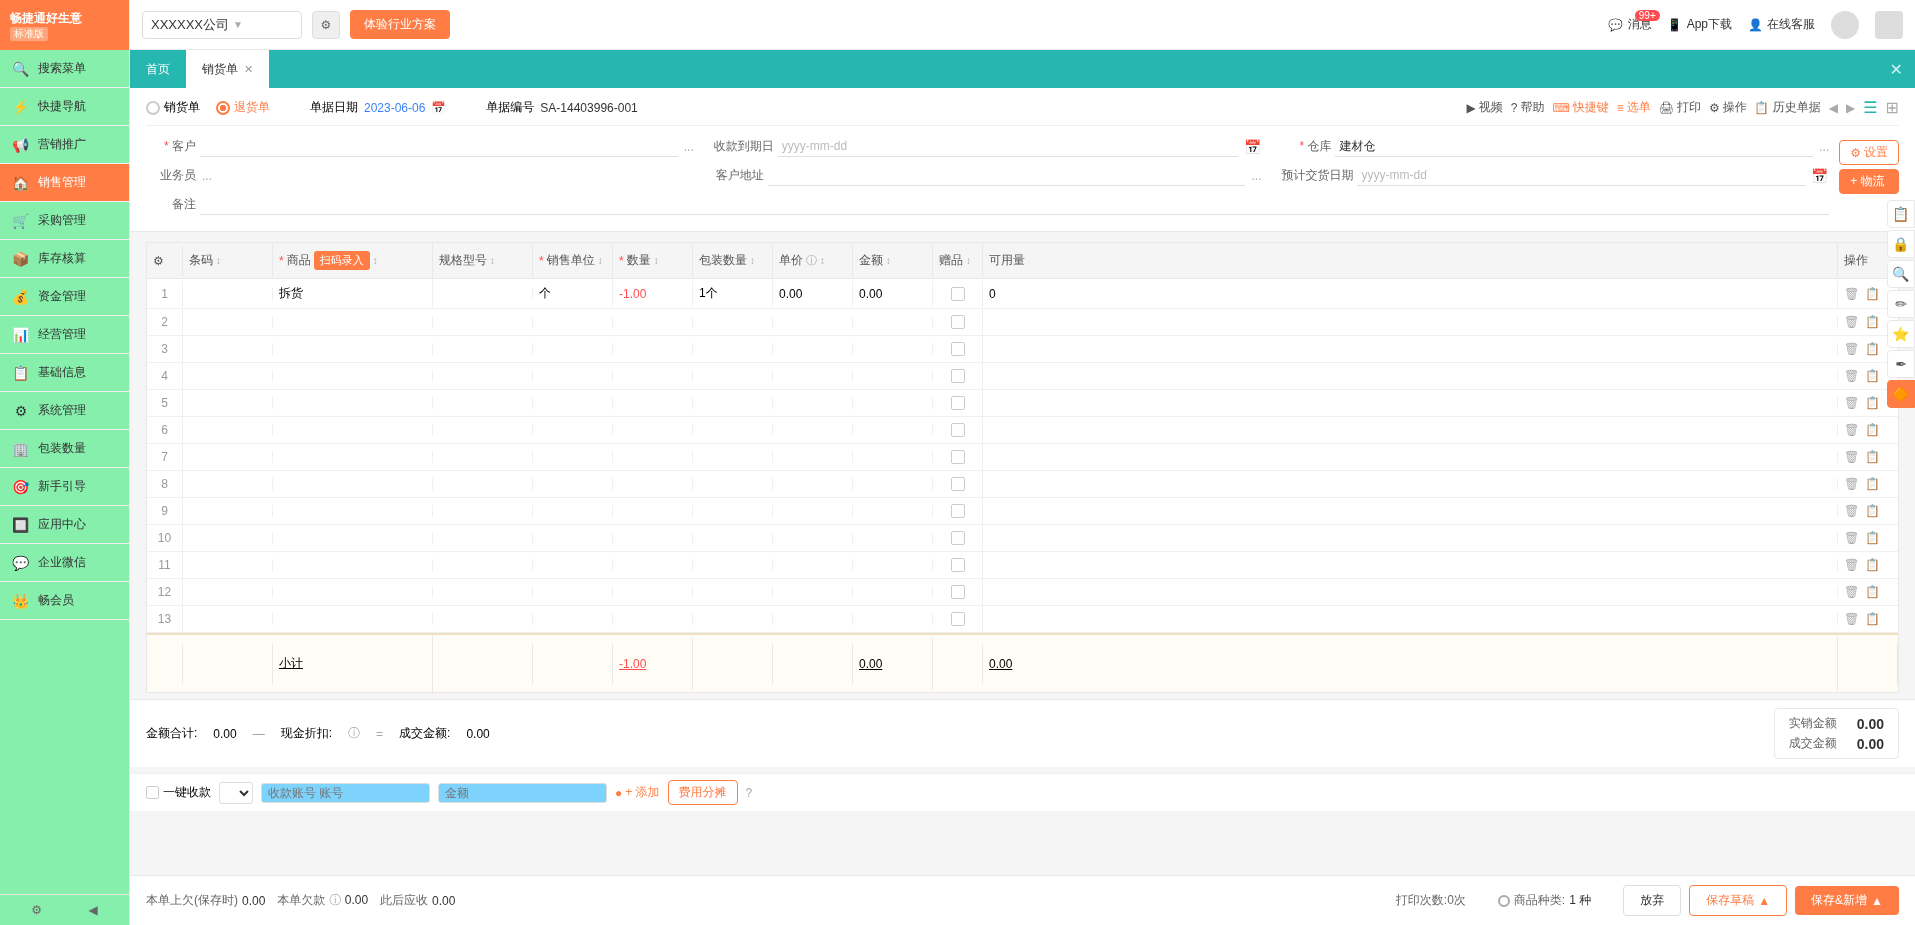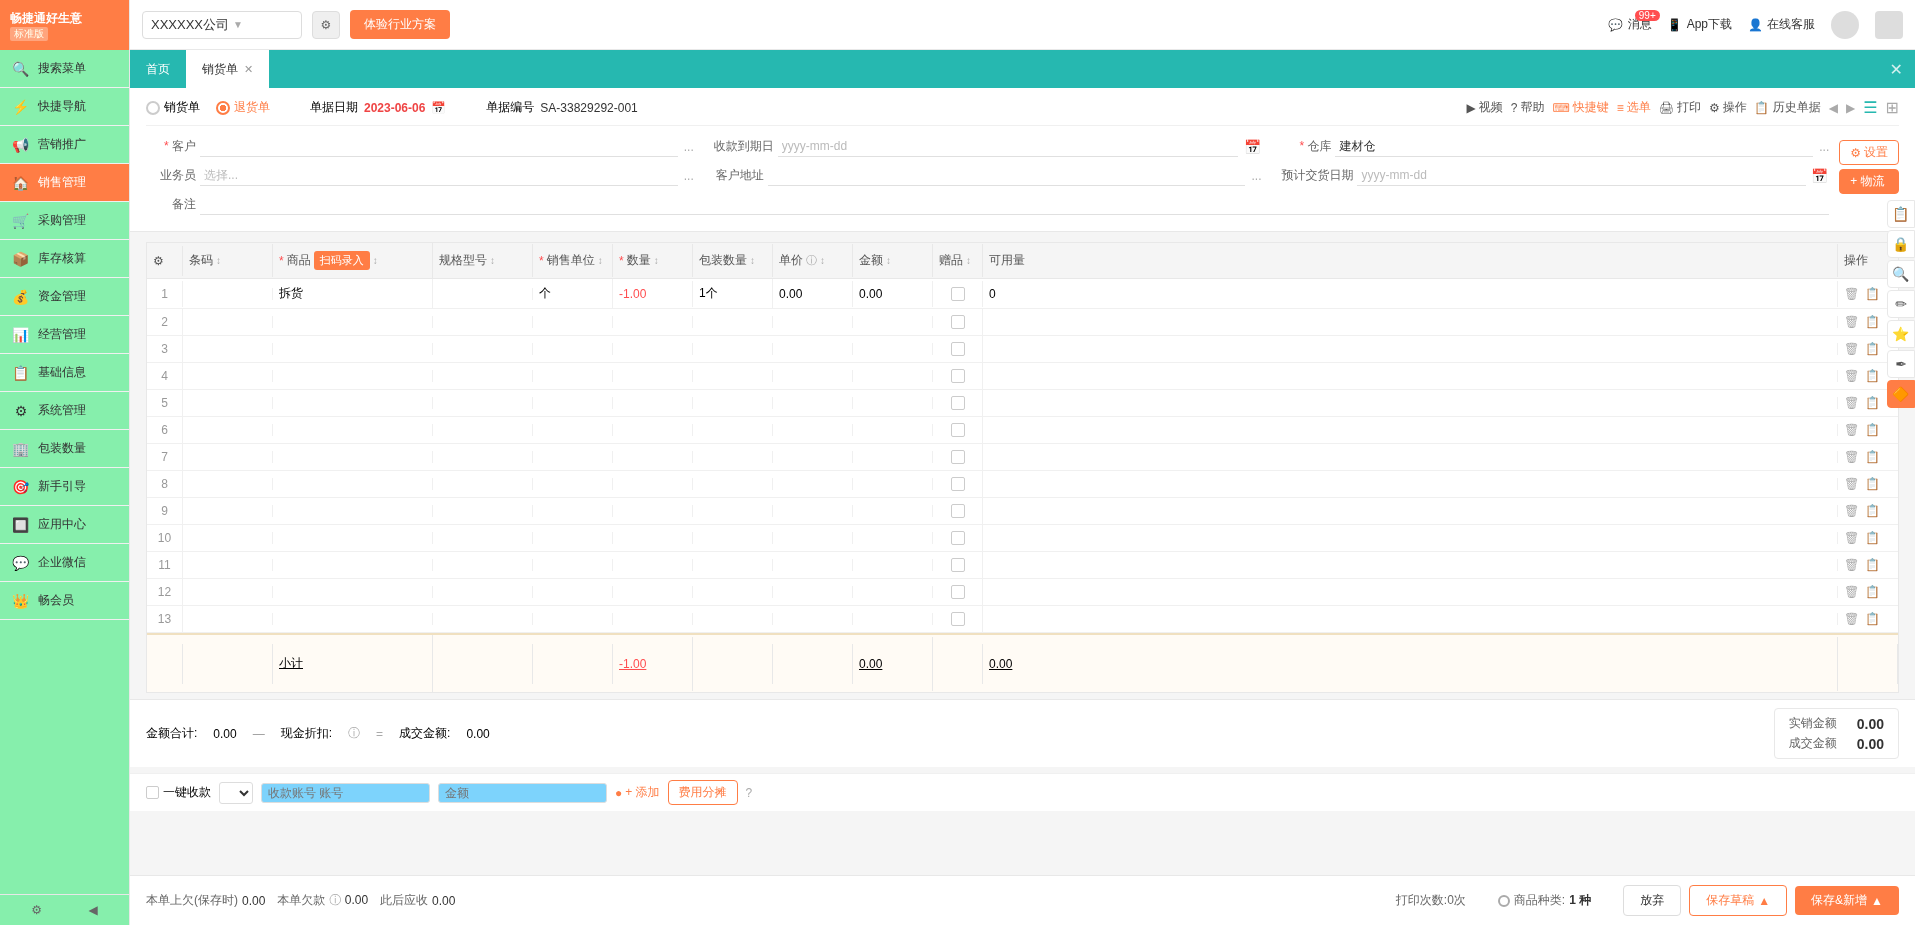--- a/index.html
+++ b/index.html
@@ -262,26 +262,26 @@
             <div class="radio-circle"></div>
             <span>销货单</span>
           </div>
           <div class="radio-item">
             <div class="radio-circle active"></div>
             <span style="color:#ff7d45;">退货单</span>
           </div>
         </div>
         <div class="date-info">
           <span>单据日期</span>
-          <span style="color:#ef4444;font-weight:700;">2023-06-06</span>
+          <span style="color:#3b82f6;font-weight:400;">2023-06-06</span>
           <span style="color:#aaa;cursor:pointer;">📅</span>
         </div>
         <div class="doc-num">
           <span>单据编号</span>
-          <span style="color:#333;">SA-33829292-001</span>
+          <span style="color:#333;">SA-14403996-001</span>
         </div>
         <div class="toolbar-right">
           <span class="toolbar-btn">▶ <span>视频</span></span>
           <span class="toolbar-btn">? <span>帮助</span></span>
           <span class="toolbar-btn orange">⌨ <span>快捷键</span></span>
           <span class="toolbar-btn orange">≡ <span>选单</span></span>
           <span class="toolbar-btn">🖨 <span>打印</span></span>
           <span class="toolbar-btn">⚙ <span>操作</span></span>
           <span class="toolbar-btn">📋 <span>历史单据</span></span>
           <span style="color:#aaa;cursor:pointer;">◀</span>
@@ -306,21 +306,20 @@
               <span class="cal">📅</span>
             </div>
             <div class="field-group">
               <span class="lbl req">仓库</span>
               <input class="inp" type="text" value="建材仓" placeholder="建材仓" style="">
               <span class="dots">...</span>
             </div>
 
             <div class="field-group">
               <span class="lbl">业务员</span>
-              <input class="inp" type="text" placeholder="选择..." style="">
               <span class="dots">...</span>
             </div>
             <div class="field-group">
               <span class="lbl">客户地址</span>
               <input class="inp" type="text" placeholder="" style="">
               <span class="dots">...</span>
             </div>
             <div class="field-group">
               <span class="lbl">预计交货日期</span>
               <input class="inp" type="text" placeholder="yyyy-mm-dd" style="">
@@ -737,21 +736,21 @@
     <div class="status-item">
       <span>此后应收</span>
       <span style="color:#333;font-weight:500;">0.00</span>
     </div>
     <div class="print-info">
       <span>打印次数:0次</span>
     </div>
     <div class="product-kind">
       <span style="width:12px;height:12px;border-radius:50%;border:2px solid #aaa;display:inline-block;"></span>
       <span>商品种类:</span>
-      <span style="color:#333;font-weight:700;">1 种</span>
+      <span style="color:#333;font-weight:400;">1 种</span>
     </div>
     <div class="bottom-btns">
       <button class="discard-btn">放弃</button>
       <button class="save-draft-btn">
         <span>保存草稿</span>
         <span>▲</span>
       </button>
       <button class="save-new-btn">
         <span>保存&amp;新增</span>
         <span>▲</span>

